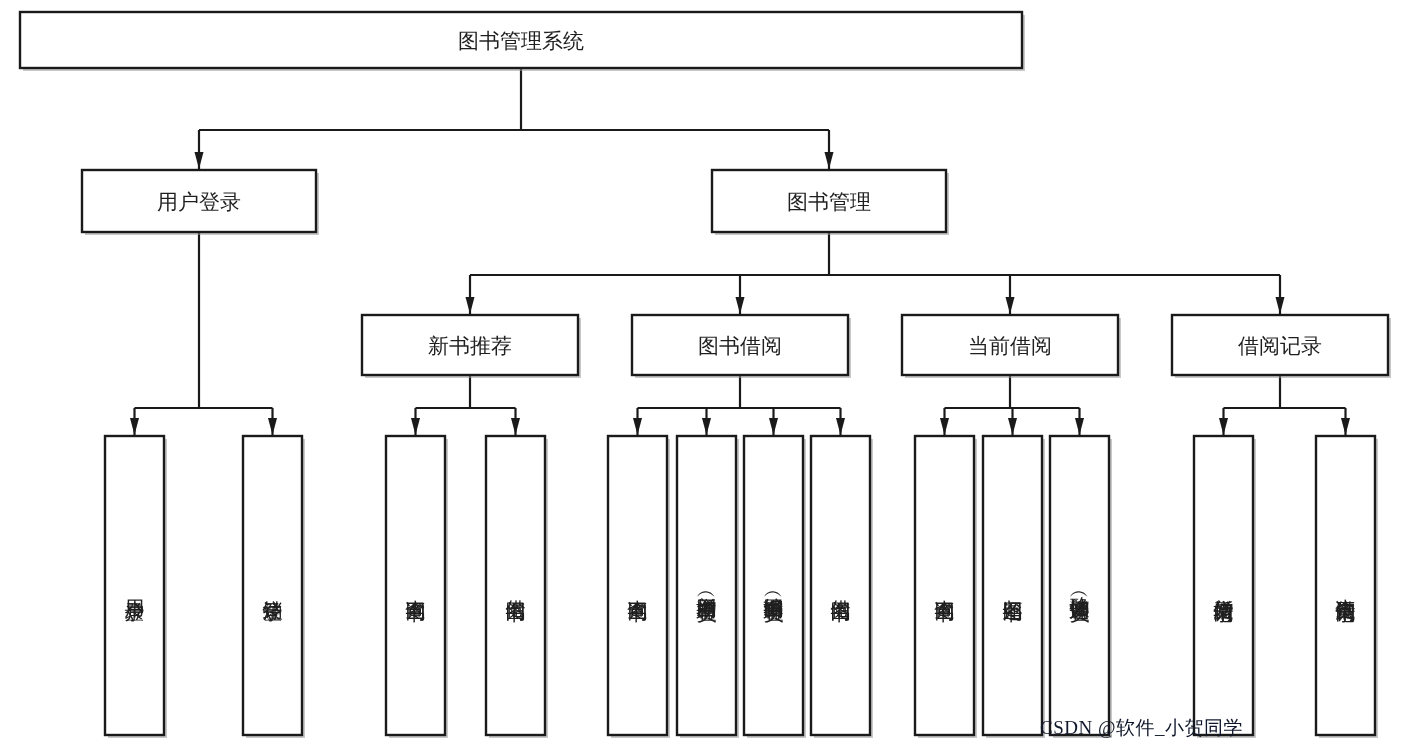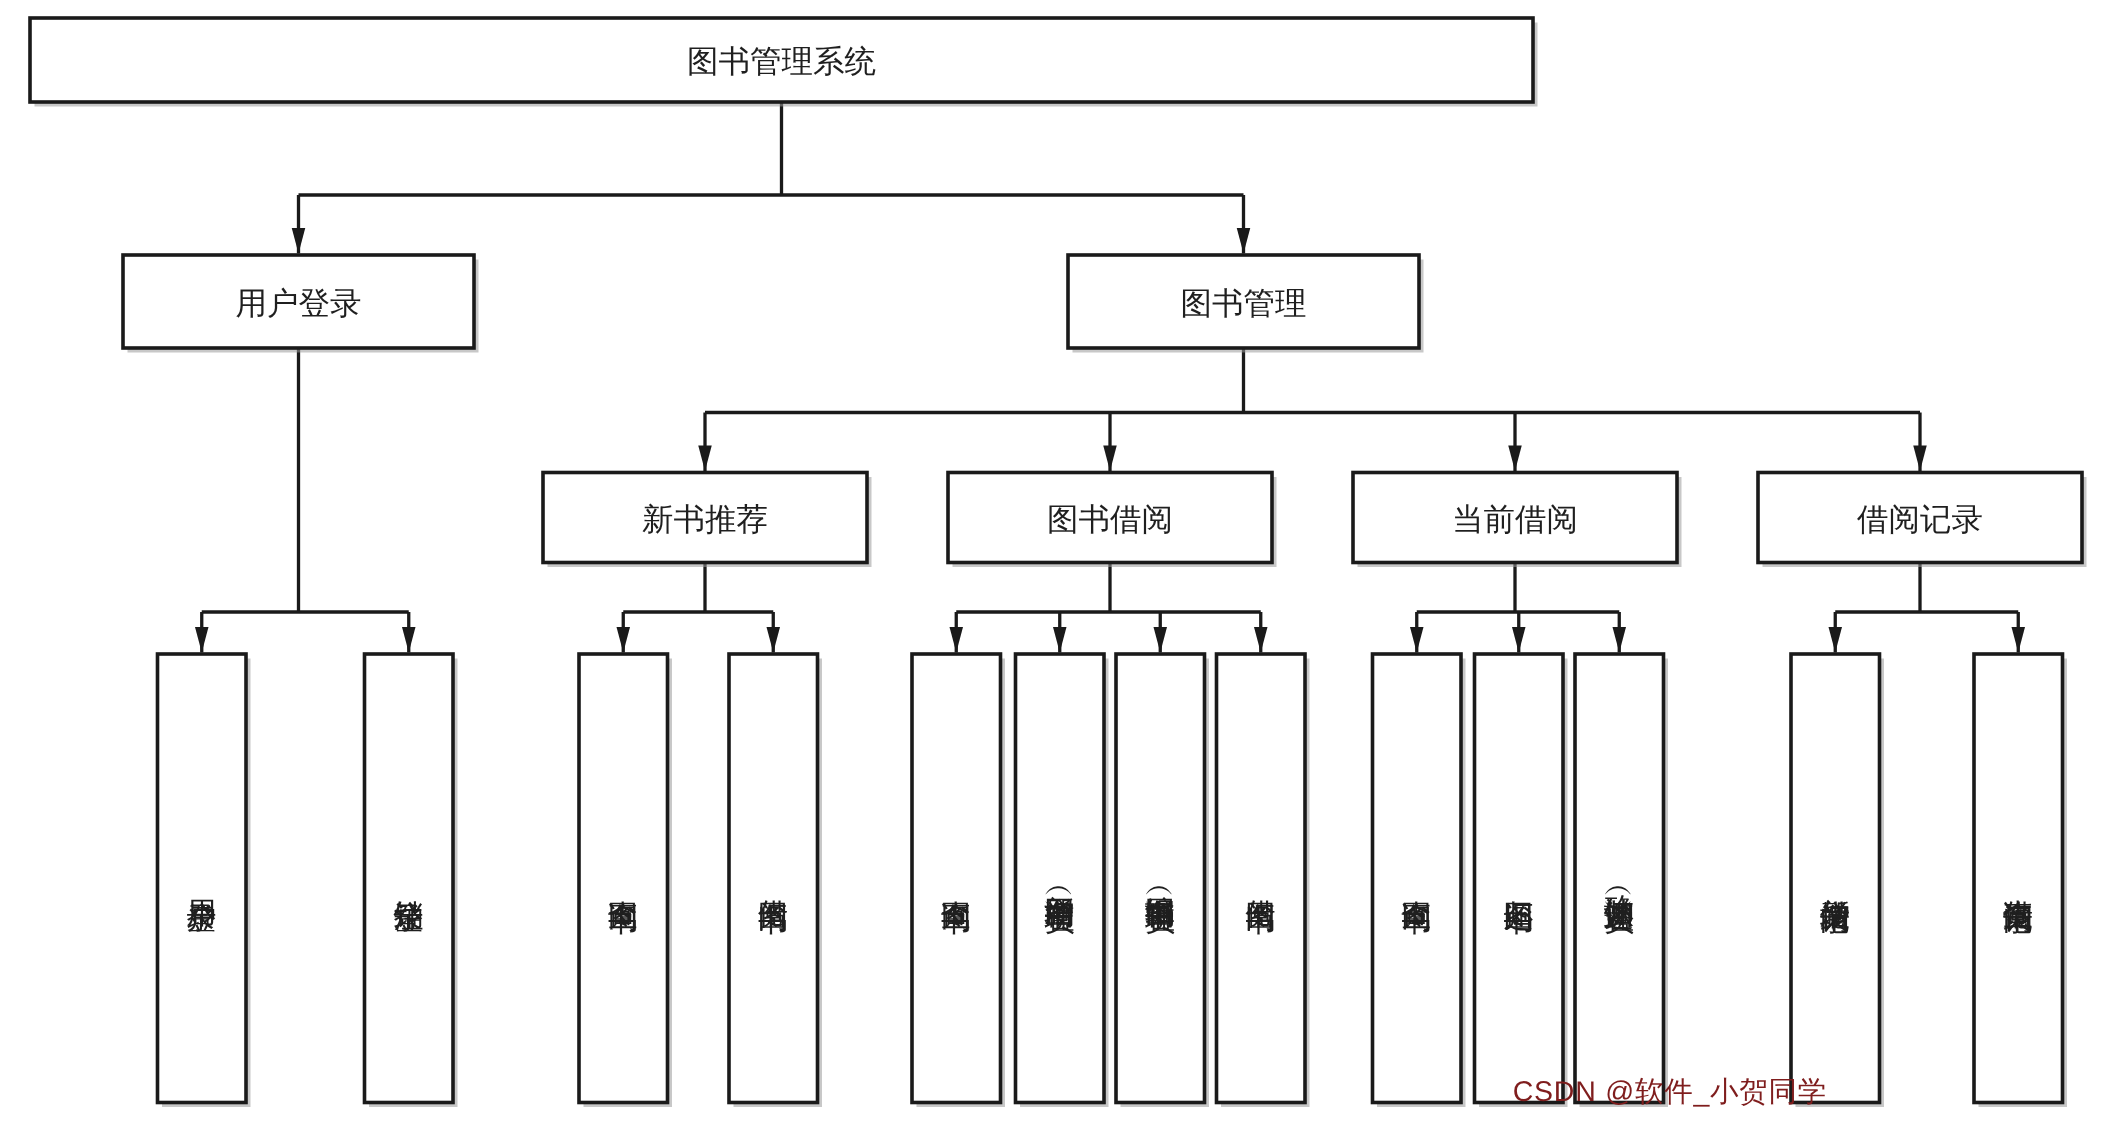--- a/index.html
+++ b/index.html
@@ -12,20 +12,21 @@
     width: 1405px;
     height: 747px;
     font-family: "Liberation Sans", "DejaVu Sans", sans-serif;
     overflow: hidden;
   }
   #diagram-root {
     position: relative;
     width: 1232px;
     height: 747px;
     background: #ffffff;
+    padding-left: 25px;
   }
   svg#flow-svg {
     position: absolute;
     top: 0;
     left: 0;
     width: 1405px;
     height: 747px;
   }
   .node-rect {
     fill: #ffffff;
@@ -62,23 +63,23 @@
     color: #1f1f1f;
     letter-spacing: 1px;
     text-align: center;
     pointer-events: none;
     white-space: nowrap;
   }
   .watermark {
     position: absolute;
     right: 14px;
     bottom: 6px;
-    font-family: Liberation Sans, sans-serif;
+    font-family: Liberation Serif, serif;
     font-size: 19px;
-    color: #7f1d1d;
+    color: #0f172a;
     letter-spacing: 0.5px;
     user-select: none;
   }
 </style>
 </head>
 <body>
 
 <div id="diagram-root">
 
   <svg id="flow-svg" viewBox="0 0 1405 747">

